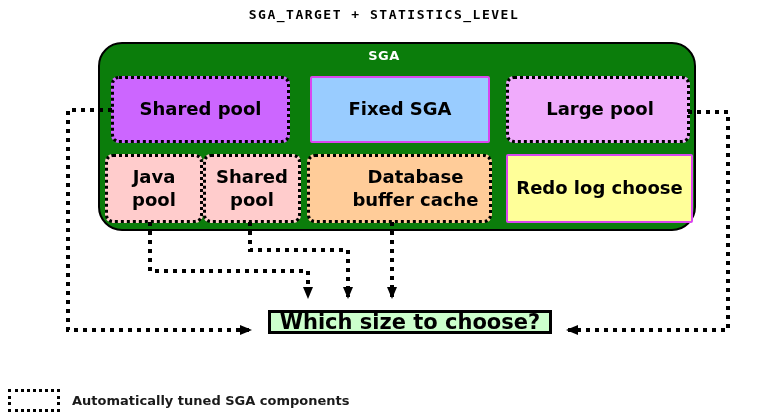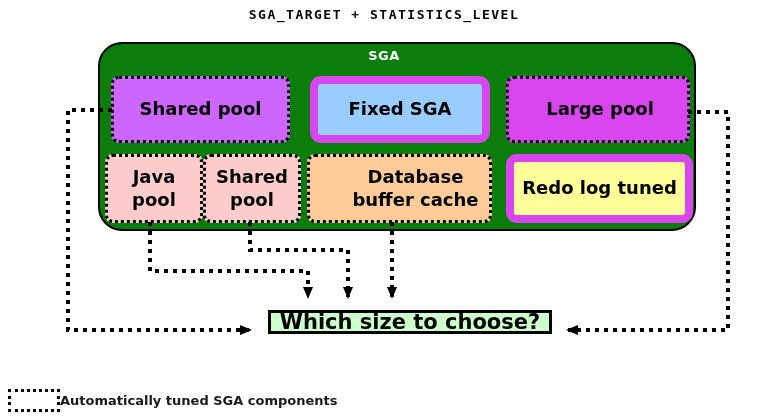--- a/index.html
+++ b/index.html
@@ -26,21 +26,21 @@
     position:absolute;left:0;top:48px;width:768px;text-align:center;
     font-weight:bold;font-size:13px;color:#ffffff;letter-spacing:0.5px;
   }
   .comp{
     position:absolute;box-sizing:border-box;
     display:flex;align-items:center;justify-content:center;text-align:center;
     font-weight:bold;font-size:18px;color:#000000;line-height:1.25;
     padding:2px 4px;
   }
   .comp.dotted{border:3px dotted #000000;border-radius:8px;}
-  .comp.solid{border:8px solid #d946ef;border-radius:11px;}
+  .comp.solid{border:2px solid #d946ef;border-radius:2px;}
   .c-shared{left:111px;top:76px;width:179px;height:67px;}
   .c-fixed {left:310px;top:76px;width:180px;height:67px;}
   .c-large {left:506px;top:76px;width:184px;height:67px;}
   .c-java  {left:105px;top:154px;width:98px;height:69px;}
   .c-streams{left:203px;top:154px;width:98px;height:69px;}
   .c-dbcache{left:307px;top:154px;width:185px;height:69px;}
   .c-redo  {left:506px;top:154px;width:187px;height:69px;}
   .question-box{
     position:absolute;left:268px;top:310px;width:284px;height:24px;
     border:3px solid #000000;box-sizing:border-box;
@@ -53,40 +53,40 @@
   }
   .legend{
     position:absolute;left:8px;top:389px;
     display:flex;align-items:center;
   }
   .legend-swatch{
     width:46px;height:17px;border:3px dotted #000000;
     background:#ffffff;box-sizing:content-box;
   }
   .legend-label{
-    font-weight:bold;font-size:13px;color:#1a1a1a;
+    margin-left:12px;font-weight:bold;font-size:13px;color:#1a1a1a;
   }
 </style>
 </head>
 <body>
 
 <div class="canvas">
 
   <div class="diagram-title">SGA_TARGET + STATISTICS_LEVEL</div>
 
   <div class="sga-container" style="background-color: rgb(11, 125, 11);"></div>
   <div class="sga-label">SGA</div>
 
   <div class="comp dotted c-shared" style="background-color: rgb(204, 102, 255);">Shared pool</div>
   <div class="comp solid c-fixed" style="background-color: rgb(153, 204, 255);">Fixed SGA</div>
-  <div class="comp dotted c-large" style="background-color: #d946ef; padding-left: 8px;">Large pool</div>
+  <div class="comp dotted c-large" style="background-color: #f0abfc; padding-left: 8px;">Large pool</div>
   <div class="comp dotted c-java" style="background-color: rgb(255, 204, 204);">Java pool</div>
   <div class="comp dotted c-streams" style="background-color: rgb(255, 204, 204);">Shared pool</div>
   <div class="comp dotted c-dbcache" style="background-color: rgb(255, 204, 153); padding-left: 36px;">Database buffer cache</div>
-  <div class="comp solid c-redo" style="background-color: rgb(255, 255, 153);">Redo log tuned</div>
+  <div class="comp solid c-redo" style="background-color: rgb(255, 255, 153);">Redo log choose</div>
 
   <div class="question-box" style="background-color: rgb(204, 255, 204);">Which size to choose?</div>
 
   <svg class="connector-layer" width="768" height="420" viewBox="0 0 768 420" xmlns="http://www.w3.org/2000/svg">
     <defs>
       <marker id="arrow" markerUnits="userSpaceOnUse" markerWidth="14" markerHeight="12" refX="10" refY="5" orient="auto">
         <path d="M0,0 L12,5 L0,10 Z" fill="#000000"></path>
       </marker>
     </defs>
     <g fill="none" stroke="#000000" stroke-width="4" stroke-dasharray="4 5" stroke-linecap="butt">

